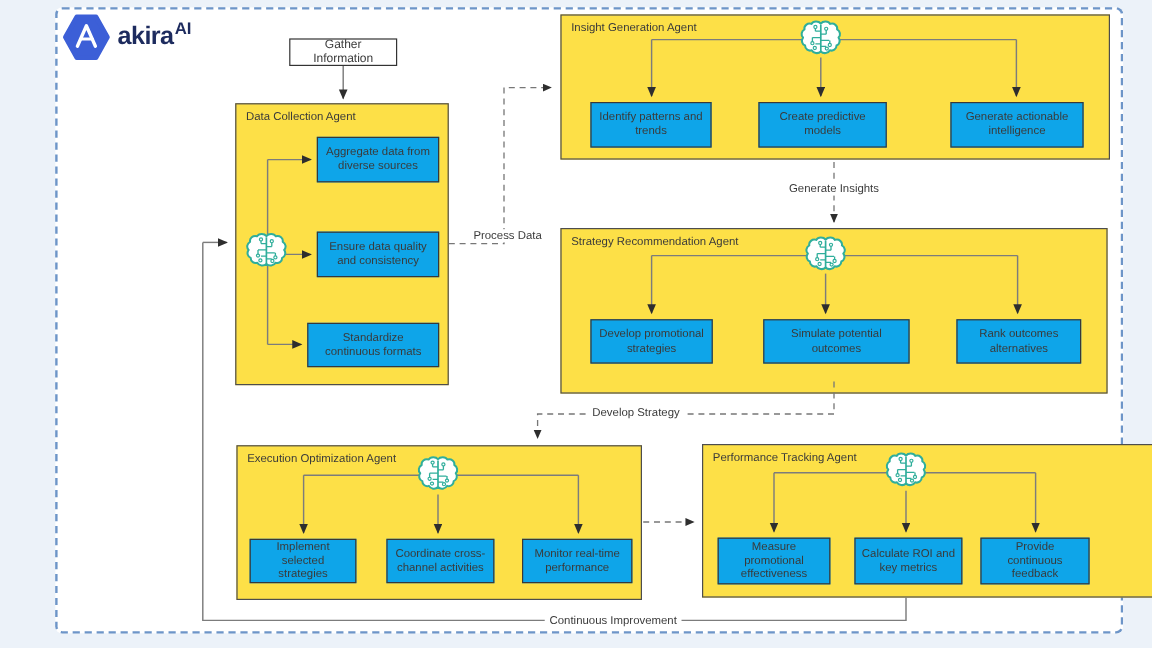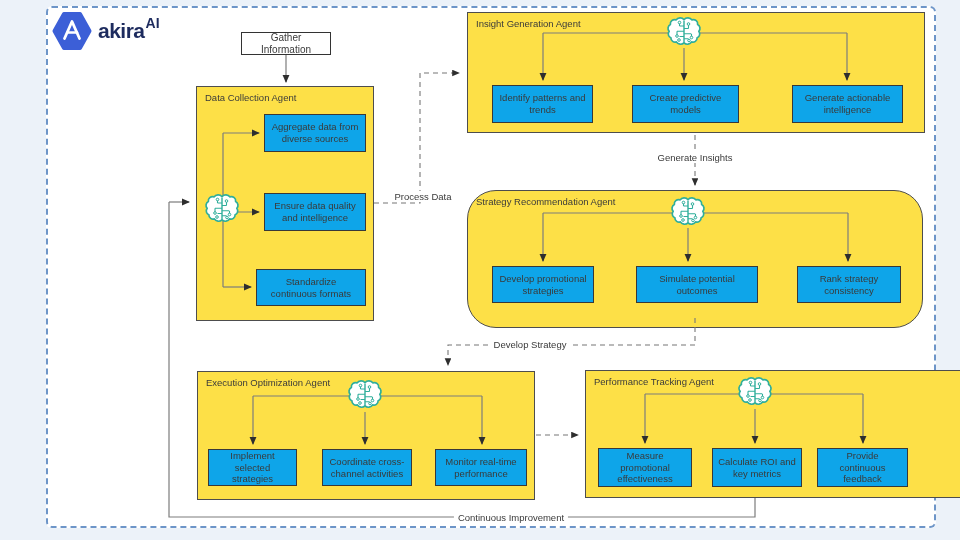--- a/index.html
+++ b/index.html
@@ -113,42 +113,42 @@
   <span class="brand">akira</span>
   <span class="sup">AI</span>
 </div>
 
 <div class="node z2" style="left:241px;top:32px;width:90px;height:23px;">Gather Information</div>
 
 <div class="agent" style="left:196px;top:86px;width:178px;height:235px;">
   <span class="agent-title">Data Collection Agent</span>
 </div>
 <div class="task" style="left:264px;top:114px;width:102px;height:38px;">Aggregate data from diverse sources</div>
-<div class="task" style="left:264px;top:193px;width:102px;height:38px;">Ensure data quality and intelligence</div>
+<div class="task" style="left:264px;top:193px;width:102px;height:38px;">Ensure data quality and consistency</div>
 <div class="task" style="left:256px;top:269px;width:110px;height:37px;">Standardize continuous formats</div>
 <svg class="brain" style="left:204px;top:193px;" viewBox="0 0 36 32">
     <use href="#brain-sym"></use>
   </svg>
 
 <div class="agent" style="left:467px;top:12px;width:458px;height:121px;">
   <span class="agent-title">Insight Generation Agent</span>
 </div>
 <div class="task" style="left:492px;top:85px;width:101px;height:38px;">Identify patterns and trends</div>
 <div class="task" style="left:632px;top:85px;width:107px;height:38px;">Create predictive models</div>
 <div class="task" style="left:792px;top:85px;width:111px;height:38px;">Generate actionable intelligence</div>
 <svg class="brain" style="left:666px;top:16px;" viewBox="0 0 36 32">
     <use href="#brain-sym"></use>
   </svg>
 
-<div class="agent" style="left:467px;top:190px;width:456px;height:138px;border-radius:29px;">
+<div class="agent" style="left:467px;top:190px;width:456px;height:138px;">
   <span class="agent-title">Strategy Recommendation Agent</span>
 </div>
 <div class="task" style="left:492px;top:266px;width:102px;height:37px;">Develop promotional strategies</div>
 <div class="task" style="left:636px;top:266px;width:122px;height:37px;">Simulate potential outcomes</div>
-<div class="task" style="left:797px;top:266px;width:104px;height:37px;">Rank strategy consistency</div>
+<div class="task" style="left:797px;top:266px;width:104px;height:37px;">Rank outcomes alternatives</div>
 <svg class="brain" style="left:670px;top:196px;" viewBox="0 0 36 32">
     <use href="#brain-sym"></use>
   </svg>
 
 <div class="agent" style="left:197px;top:371px;width:338px;height:129px;">
   <span class="agent-title">Execution Optimization Agent</span>
 </div>
 <div class="task" style="left:208px;top:449px;width:89px;height:37px;">Implement selected strategies</div>
 <div class="task" style="left:322px;top:449px;width:90px;height:37px;">Coordinate cross-channel activities</div>
 <div class="task" style="left:435px;top:449px;width:92px;height:37px;">Monitor real-time performance</div>

